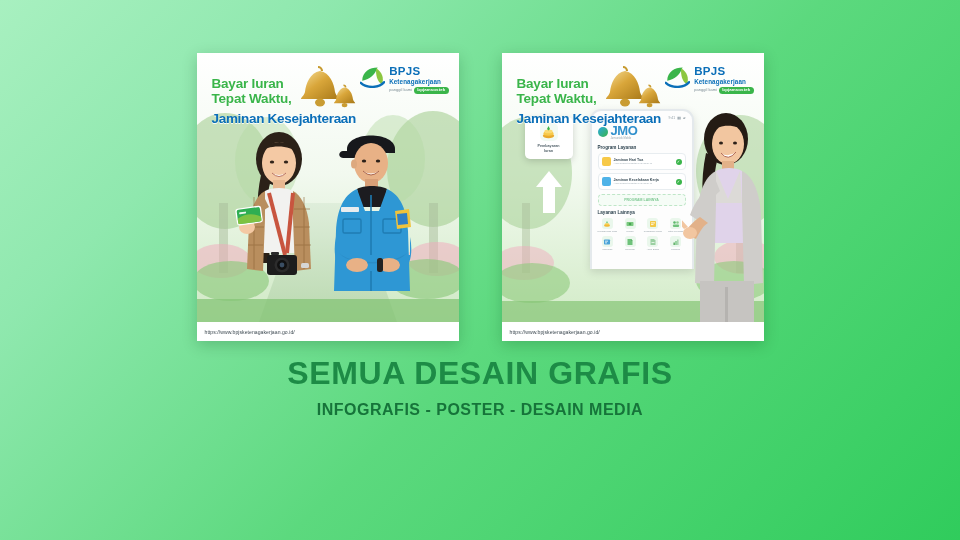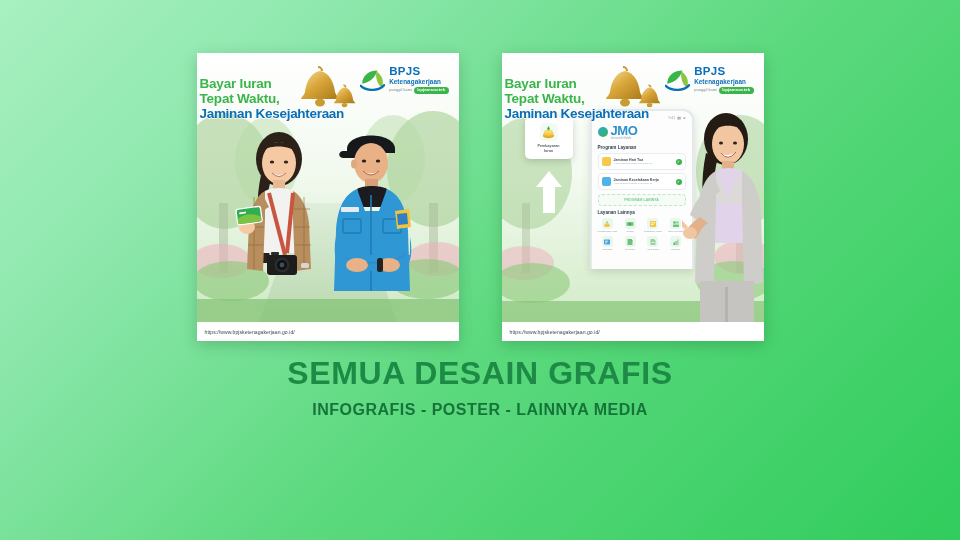--- a/index.html
+++ b/index.html
@@ -33,49 +33,49 @@
     flex: 1;
     position: relative;
     overflow: hidden;
     background:
       radial-gradient(circle at 50% 78%, #dff3e0 0%, #eef8ec 42%, #ffffff 72%);
   }
 
   
   .headline {
     position: absolute;
-    top: 23px; left: 3px;
+    top: 23px; left: 15px;
     z-index: 6;
     line-height: 1.12;
   }
   .hl-green {
     color: #3ab54a;
     font-size: 13.5px;
     font-weight: bold;
     letter-spacing: -.2px;
     text-shadow: 0 1px 0 rgba(255,255,255,.85);
   }
   .hl-blue {
     color: #0b6fb8;
     font-size: 13.5px;
     font-weight: bold;
     letter-spacing: -.3px;
+    margin-top: 5px;
     text-shadow: 0 1px 0 rgba(255,255,255,.85);
   }
 
   
   .bells { position: absolute; top: 10px; left: 97px; z-index: 7; }
 
   
   .logo {
     position: absolute;
     top: 13px; right: 10px;
     z-index: 7;
     display: flex;
-    align-items: center;
     gap: 4px;
   }
   .logo-mark { width: 25px; height: 22px; flex: none; }
   .logo-txt { line-height: 1; }
   .logo-bpjs {
     font-size: 11.5px; font-weight: bold; color: #0b6fb8;
     letter-spacing: .3px;
   }
   .logo-ket {
     font-size: 6.3px; font-weight: bold; color: #0b6fb8;
@@ -603,14 +603,14 @@
     </div>
     <div class="url-strip">
       <span>https://www.bpjsketenagakerjaan.go.id/</span>
     </div>
   </div>
 
 </div>
 
 <div class="caption-wrap">
   <div class="cap-main">SEMUA DESAIN GRAFIS</div>
-  <div class="cap-sub">INFOGRAFIS - POSTER - LAINNYA MEDIA</div>
+  <div class="cap-sub">INFOGRAFIS - POSTER - DESAIN MEDIA</div>
 </div>
 
 </body></html>

